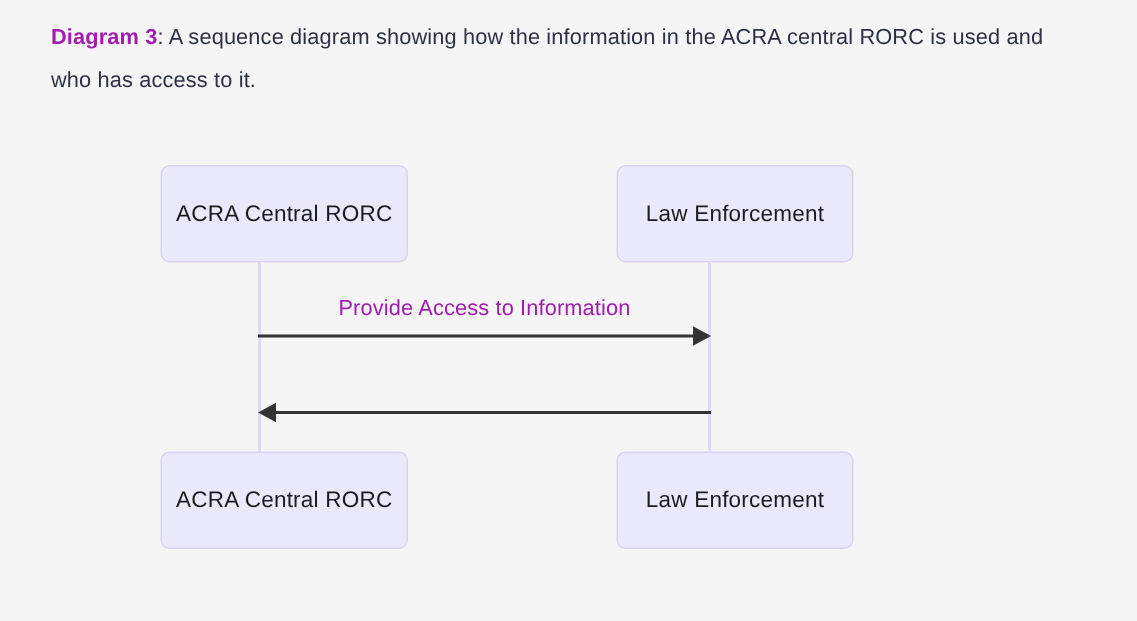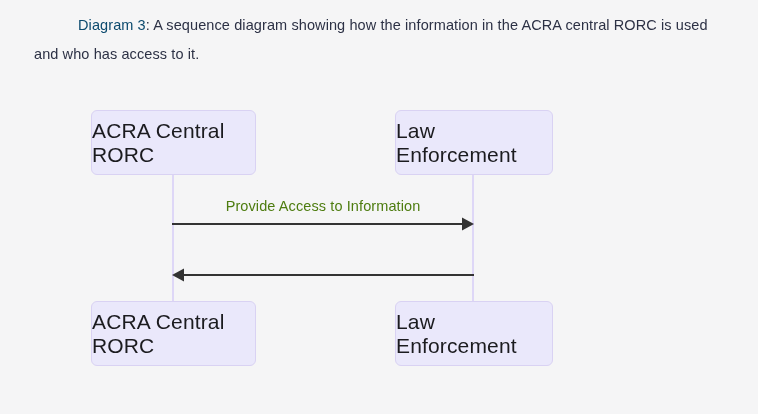--- a/index.html
+++ b/index.html
@@ -20,23 +20,22 @@
     position: absolute;
     left: 34px;
     top: 11px;
     width: 690px;
     font-size: 14.5px;
     line-height: 29px;
     color: #2c3145;
     letter-spacing: 0.1px;
   }
   #caption .lead {
-    font-weight: normal;
-    color: #0c4a6e;
-    margin-left: 44px;
+    font-weight: bold;
+    color: #a21caf;
   }
 
   
   #diagram {
     position: absolute;
     left: 0;
     top: 0;
     width: 758px;
     height: 414px;
   }
@@ -50,28 +49,29 @@
   .actor-box {
     position: absolute;
     box-sizing: border-box;
     background: #eae8fb;
     border: 1px solid #d9d2f3;
     border-radius: 6px;
     display: flex;
     align-items: center;
     justify-content: center;
     color: #1b1b1f;
-    font-size: 21px;
+    font-size: 15px;
     letter-spacing: 0.15px;
+    margin-left: 16px;
   }
 
   .msg-label {
     position: absolute;
     font-size: 14.5px;
-    color: #4d7c0f;
+    color: #a21caf;
     letter-spacing: 0.1px;
     white-space: nowrap;
     text-align: center;
   }
 
   .msg-arrow {
     position: absolute;
     height: 14px;
   }
   .msg-arrow svg { display: block; }

